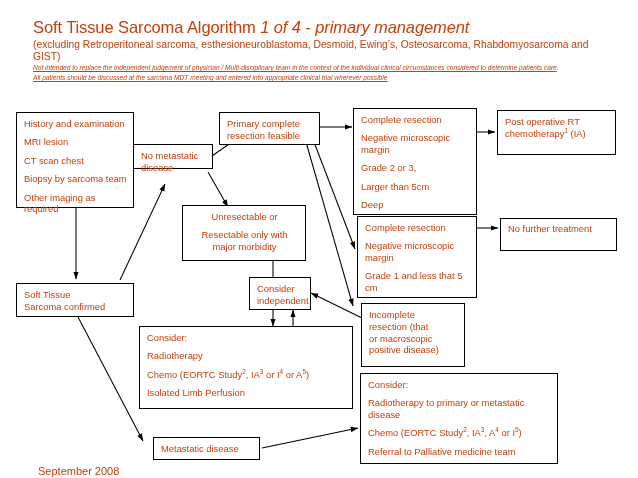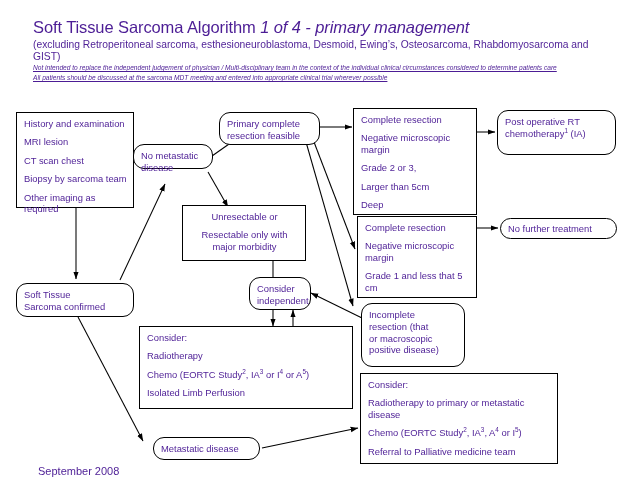--- a/index.html
+++ b/index.html
@@ -6,21 +6,21 @@
     margin: 0;
     padding: 0;
     background: #ffffff;
   }
   #page {
     position: relative;
     width: 638px;
     height: 478px;
     background: #ffffff;
     font-family: "Liberation Sans", sans-serif;
-    color: #4c1d95;
+    color: #c2410c;
     overflow: hidden;
   }
   
   #header { position: absolute; left: 33px; top: 18px; width: 596px; }
   .title {
     font-size: 16.5px;
     line-height: 19px;
     letter-spacing: -0.1px;
     white-space: nowrap;
   }
@@ -48,21 +48,21 @@
     background: #ffffff;
     box-sizing: border-box;
     font-size: 9.4px;
     line-height: 11.4px;
     padding: 5px 6px 5px 7px;
     z-index: 3;
   }
   .box p { margin: 0 0 7px 0; }
   .box p:last-child { margin-bottom: 0; }
   .box.tight p { margin-bottom: 0; }
-  .box.tight { line-height: 11.8px; border-radius: 11px; }
+  .box.tight { line-height: 11.8px; }
   sup { font-size: 6.4px; vertical-align: super; line-height: 0; }
 
   
   .plain {
     position: absolute;
     font-size: 11px;
     z-index: 3;
     white-space: nowrap;
     margin-top: 25px;
   }
@@ -189,21 +189,21 @@
     <p>resection (that</p>
     <p>or macroscopic</p>
     <p>positive disease)</p>
   </div>
 
   <div class="box tight" style="left:497px; top:110px; width:119px; height:45px;">
     <p>Post operative RT</p>
     <p><span>chemotherapy</span><sup>1</sup><span> (IA)</span></p>
   </div>
 
-  <div class="box tight" style="left:500px; top:218px; width:117px; height:21px; padding-top:4px;">
+  <div class="box tight" style="left:500px; top:218px; width:117px; height:33px; padding-top:4px;">
     <p>No further treatment</p>
   </div>
 
   <div class="box" style="left:360px; top:373px; width:198px; height:91px;">
     <p>Consider:</p>
     <p>Radiotherapy to primary or metastatic disease</p>
     <p><span>Chemo (EORTC Study</span><sup>2</sup><span>, IA</span><sup>3</sup><span>, A</span><sup>4</sup><span> or I</span><sup>5</sup><span>)</span></p>
     <p>Referral to Palliative medicine team</p>
   </div>
 

